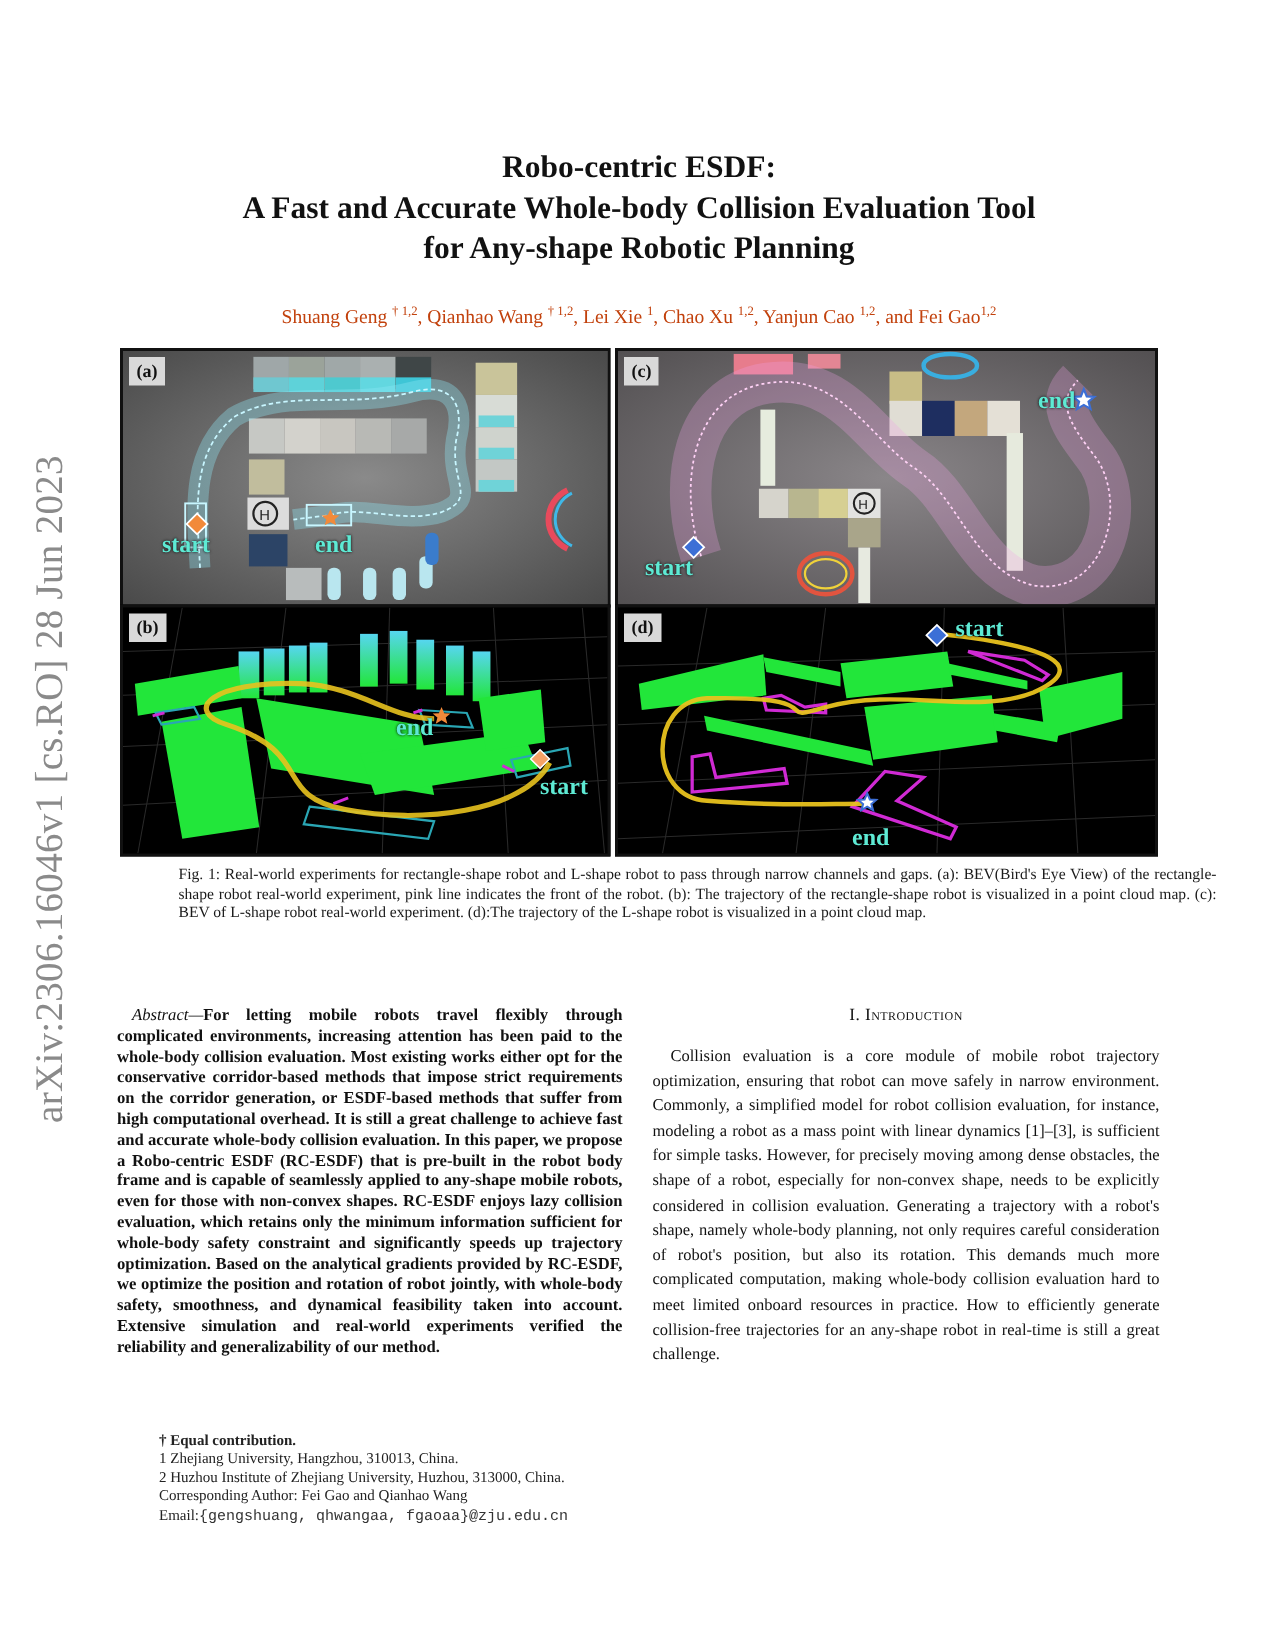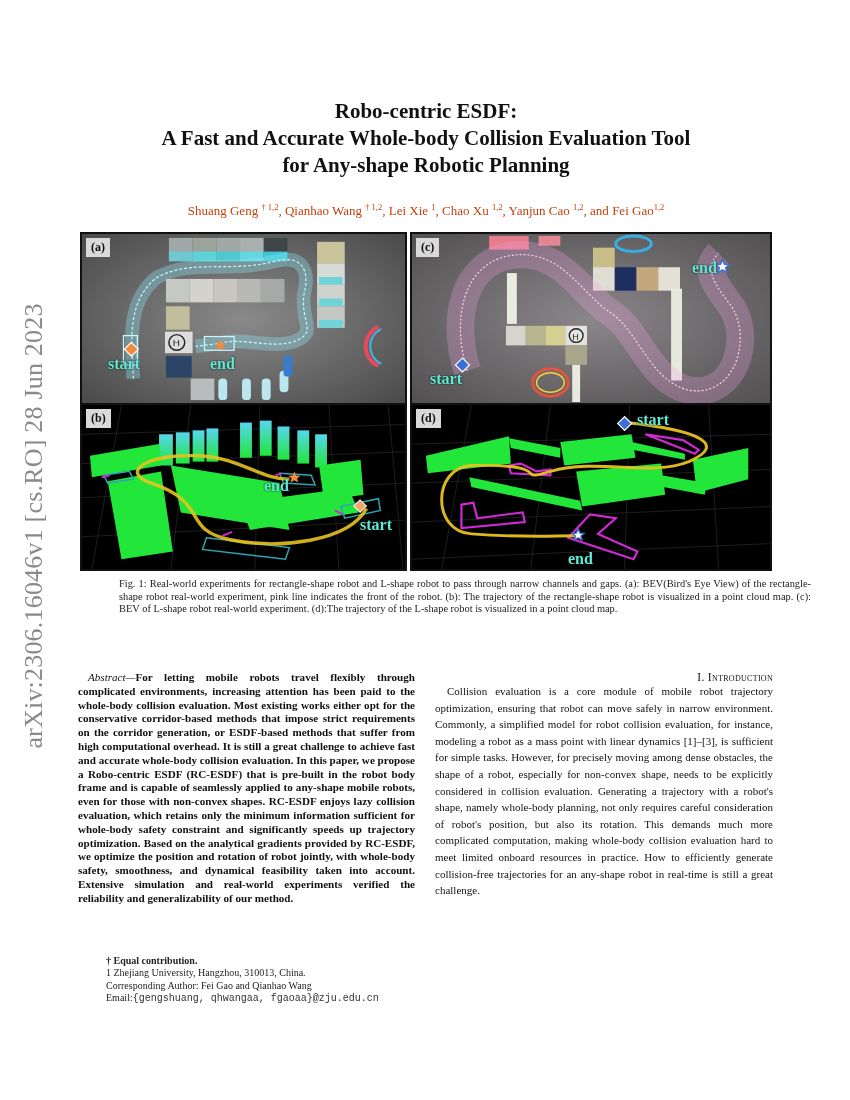--- a/index.html
+++ b/index.html
@@ -57,21 +57,21 @@
     text-indent: 10px; color: #111;
   }
   .abstract .abs-head { font-style: italic; font-weight: normal; }
 
   .footnotes { position: absolute; left: 78px; top: 955px; width: 340px; font-size: 10px; line-height: 12.4px; color: #222; margin-left: 28px; }
   .footnotes .equal { font-weight: bold; }
   .footnotes .mono { font-family: "Liberation Mono", "DejaVu Sans Mono", monospace; font-size: 10px; color: #333; }
 
   .col-right { position: absolute; left: 435px; top: 671px; width: 338px; }
   .section-head {
-    text-align: right; font-size: 11.5px; letter-spacing: 0.3px; color: #111;
+    text-align: center; font-size: 11.5px; letter-spacing: 0.3px; margin-bottom: 13px; color: #111;
     font-variant: small-caps;
     font-family: Liberation Serif, serif;
   }
   .intro p {
     font-size: 11px; line-height: 16.6px; text-align: justify; text-indent: 12px; color: #111;
   }
 </style>
 </head>
 <body>
 
@@ -325,20 +325,21 @@
 
 <div class="caption">Fig. 1:  Real-world experiments for rectangle-shape robot and L-shape robot to pass through narrow channels and gaps. (a): BEV(Bird's Eye View) of the rectangle-shape robot real-world experiment, pink line indicates the front of the robot. (b): The trajectory of the rectangle-shape robot is visualized in a point cloud map. (c): BEV of L-shape robot real-world experiment. (d):The trajectory of the L-shape robot is visualized in a point cloud map.</div>
 
 <div class="col-left">
   <p class="abstract"><span class="abs-head">Abstract—</span><span>For letting mobile robots travel flexibly through complicated environments, increasing attention has been paid to the whole-body collision evaluation. Most existing works either opt for the conservative corridor-based methods that impose strict requirements on the corridor generation, or ESDF-based methods that suffer from high computational overhead. It is still a great challenge to achieve fast and accurate whole-body collision evaluation. In this paper, we propose a Robo-centric ESDF (RC-ESDF) that is pre-built in the robot body frame and is capable of seamlessly applied to any-shape mobile robots, even for those with non-convex shapes. RC-ESDF enjoys lazy collision evaluation, which retains only the minimum information sufficient for whole-body safety constraint and significantly speeds up trajectory optimization. Based on the analytical gradients provided by RC-ESDF, we optimize the position and rotation of robot jointly, with whole-body safety, smoothness, and dynamical feasibility taken into account. Extensive simulation and real-world experiments verified the reliability and generalizability of our method.</span></p>
 </div>
 
 <div class="footnotes">
   <div class="equal">† Equal contribution.</div>
   <div>1 Zhejiang University, Hangzhou, 310013, China.</div>
+  <div>2 Huzhou Institute of Zhejiang University, Huzhou, 313000, China.</div>
   <div>Corresponding Author: Fei Gao and Qianhao Wang</div>
   <div><span>Email:</span><span class="mono">{gengshuang, qhwangaa, fgaoaa}@zju.edu.cn</span></div>
 </div>
 
 <div class="col-right intro">
   <div class="section-head">I. Introduction</div>
   <p>Collision evaluation is a core module of mobile robot trajectory optimization, ensuring that robot can move safely in narrow environment. Commonly, a simplified model for robot collision evaluation, for instance, modeling a robot as a mass point with linear dynamics [1]–[3], is sufficient for simple tasks. However, for precisely moving among dense obstacles, the shape of a robot, especially for non-convex shape, needs to be explicitly considered in collision evaluation. Generating a trajectory with a robot's shape, namely whole-body planning, not only requires careful consideration of robot's position, but also its rotation. This demands much more complicated computation, making whole-body collision evaluation hard to meet limited onboard resources in practice. How to efficiently generate collision-free trajectories for an any-shape robot in real-time is still a great challenge.</p>
 </div>
 
 </body></html>

